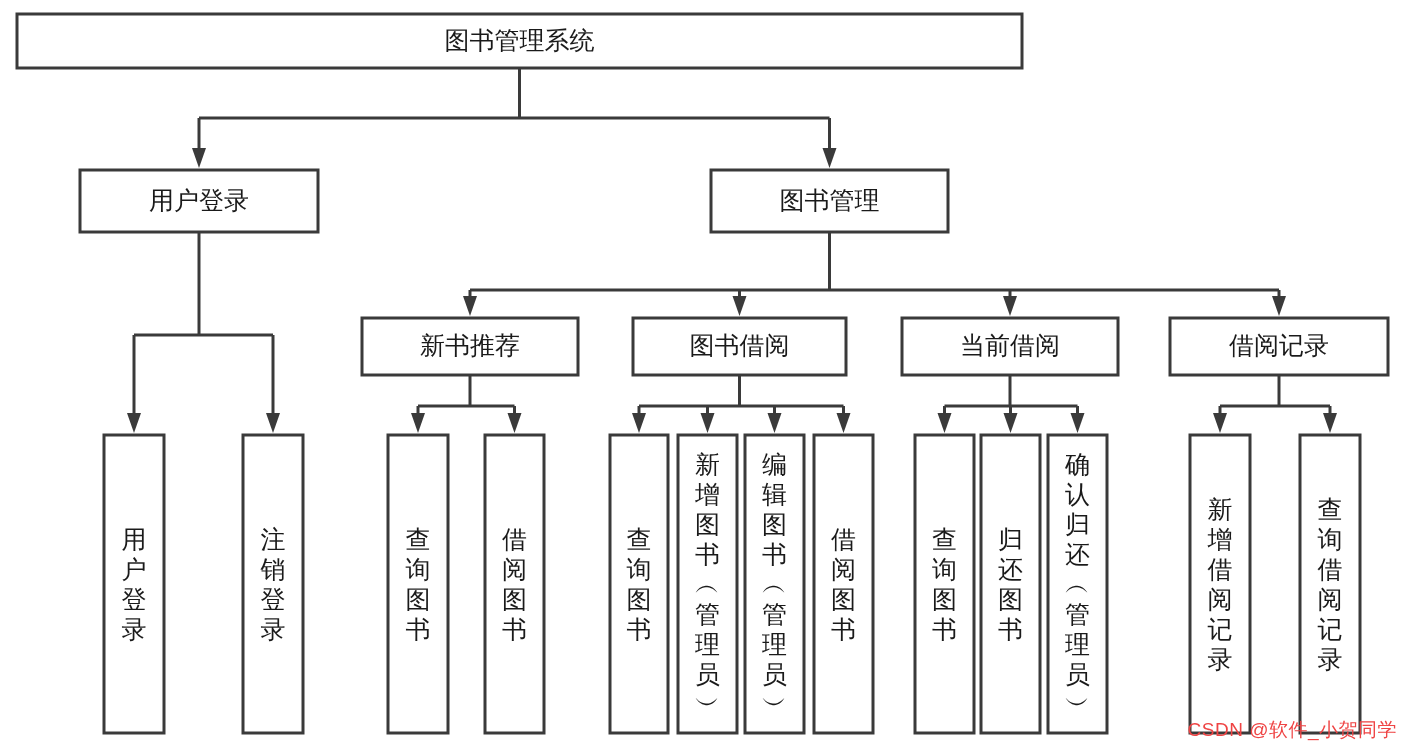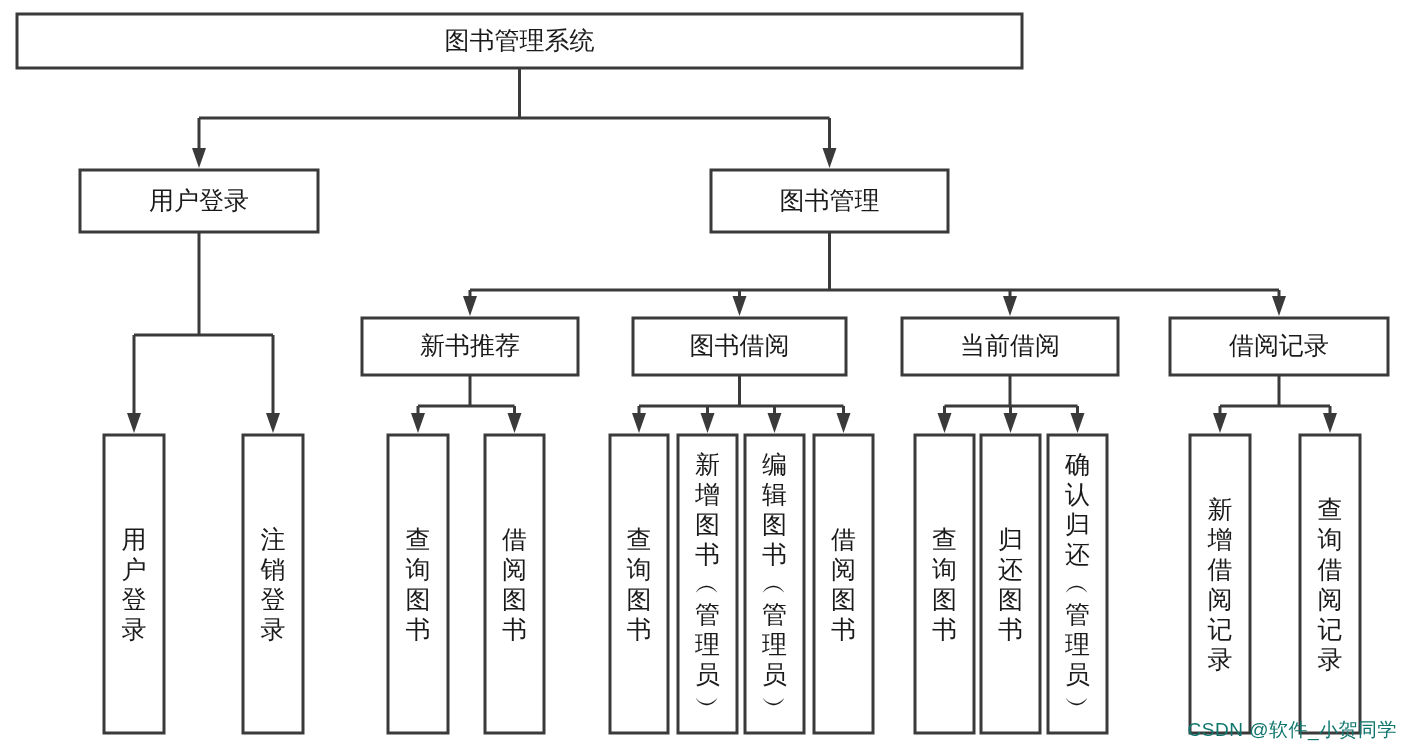--- a/index.html
+++ b/index.html
@@ -52,21 +52,21 @@
     font-size: 25px;
     fill: #1a1a1a;
     text-anchor: middle;
   }
   .watermark {
     position: absolute;
     right: 8px;
     bottom: 4px;
     font-family: "Liberation Sans", "DejaVu Sans", sans-serif;
     font-size: 19px;
-    color: #0f766e;
+    color: #ef4444;
     letter-spacing: 0.5px;
     white-space: nowrap;
     user-select: none;
   }
 </style>
 </head>
 <body>
 
 <div id="diagram-root">
   <svg id="flowchart" width="1405" height="747" viewBox="0 0 1405 747">

